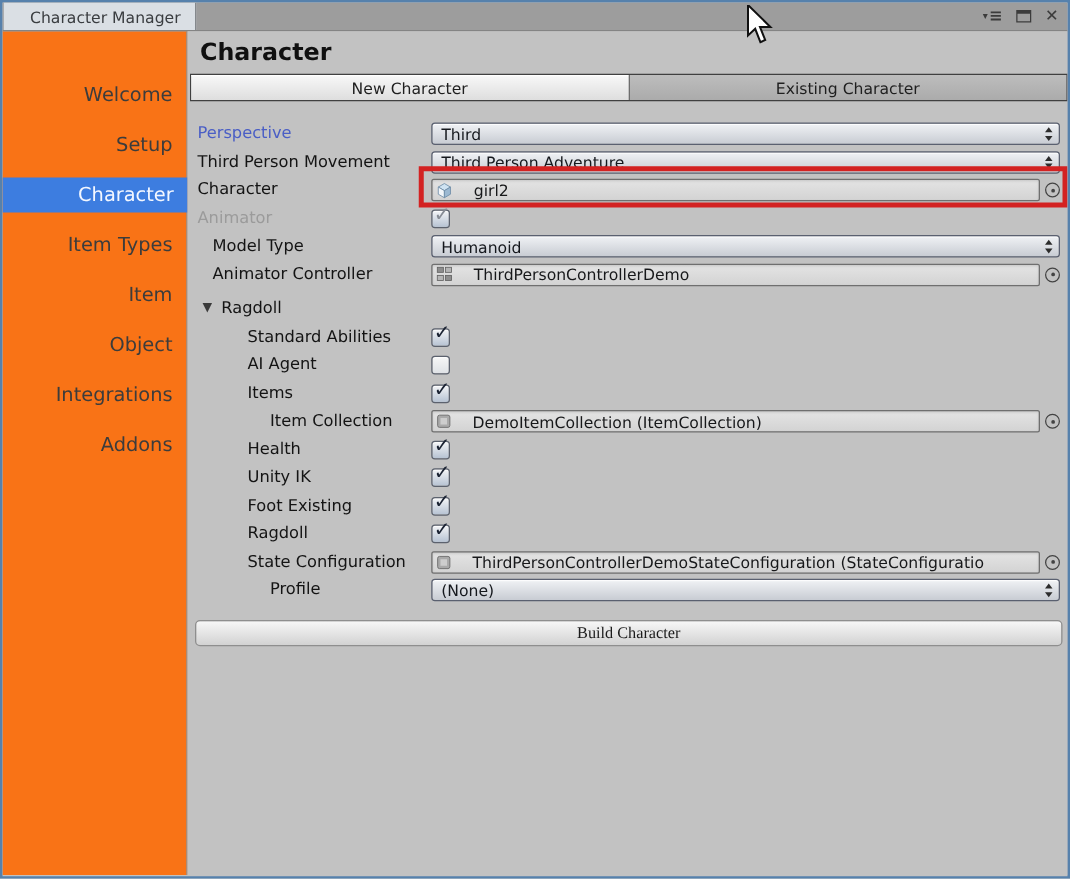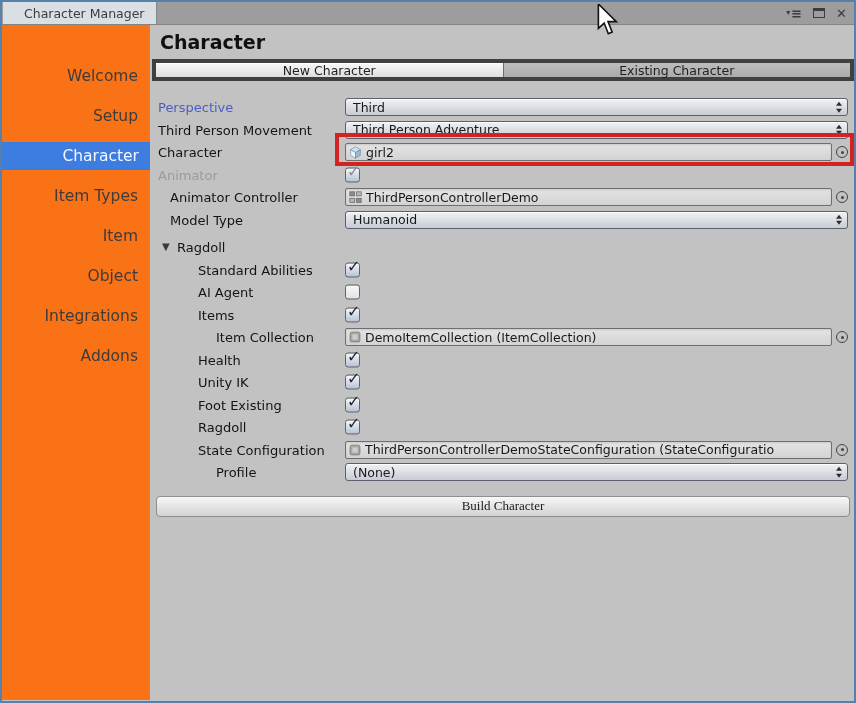--- a/index.html
+++ b/index.html
@@ -22,21 +22,21 @@
   
   .wbody{display:flex;height:675px}
   .sidebar{width:148px;background:#f97316;border-right:1px solid #929292;padding-top:37px;flex:none}
   .side-item{height:28px;line-height:28px;text-align:right;padding-right:11px;margin-bottom:12px;
              font-size:15.5px;color:#3c3c3c;cursor:default;white-space:nowrap}
   .side-item.selected{background:#3d7de0;color:#f3f7ff;margin-right:-1px}
 
   .content{flex:1;position:relative;background:#c2c2c2}
   .page-title{margin:5px 0 0 10px;height:24px;line-height:24px;font-size:19px;font-weight:bold;color:#101010}
 
-  .tabs{display:flex;height:22px;margin:5px 0 0 2px;border:4px solid #404040}
+  .tabs{display:flex;height:22px;margin:5px 0 0 2px;border:1px solid #404040}
   .tab{flex:1;display:flex;align-items:center;justify-content:center;font-size:12.5px;color:#1f1f1f;cursor:default}
   .tab.active{background:linear-gradient(#f8f8f8,#dedede);box-shadow:inset 0 1px 0 rgba(255,255,255,.9);border-right:1px solid #6d6d6d}
   .tab.inactive{background:linear-gradient(#bdbdbd,#ababab)}
 
   
   .form{margin-top:15px}
   .row{position:relative;height:22.5px}
   .row.advanced{margin-top:5px}
   .lbl{position:absolute;top:50%;transform:translateY(-50%);font-size:13px;color:#141414;white-space:nowrap}
   .i0{left:8px}.i1{left:20px}.i2{left:48px}.i3{left:66px}
@@ -48,21 +48,21 @@
             border:1px solid #5a6070;border-radius:3px;box-shadow:inset 0 1px 0 rgba(255,255,255,.8);
             display:flex;align-items:center;padding:0 18px 0 7px;font-size:12.5px;color:#15181d;cursor:default}
   .dd-text{white-space:nowrap;overflow:hidden}
   .stepper{position:absolute;right:5px;top:50%;transform:translateY(-50%)}
   .stepper i{display:block;width:0;height:0;border-left:3.5px solid transparent;border-right:3.5px solid transparent}
   .stepper .up{border-bottom:4px solid #2c2c2c;margin-bottom:2.5px}
   .stepper .down{border-top:4px solid #2c2c2c}
 
   .objfield{position:relative;flex:1;height:18px;background:linear-gradient(#e4e4e4,#d3d3d3);
             border:1px solid #6f6f6f;border-radius:2px;box-shadow:inset 0 1px 2px rgba(0,0,0,.12);
-            display:flex;align-items:center;gap:4px;padding:0 16px 0 3px;font-size:12.5px;color:#17181a;
+            display:flex;align-items:center;gap:17px;padding:0 16px 0 3px;font-size:12.5px;color:#17181a;
             overflow:hidden;white-space:nowrap;cursor:default}
   .fld-icon{flex:none;display:flex;align-items:center}
   .obj-picker{width:12px;height:12px;border:1.5px solid #434343;border-radius:50%;margin-left:4px;position:relative;flex:none;cursor:default}
   .obj-picker::after{content:"";position:absolute;left:50%;top:50%;width:3px;height:3px;margin:-1.5px 0 0 -1.5px;background:#434343;border-radius:50%}
 
   .checkbox{position:relative;width:15px;height:15px;border:1px solid #5c626e;border-radius:3px;
             background:linear-gradient(#f4f5f7,#b7c3d3);box-shadow:inset 0 1px 0 rgba(255,255,255,.7);cursor:default}
   .checkbox.off{background:linear-gradient(#f7f7f7,#dfe2e6)}
   .check{position:absolute;left:1px;top:-5px;font-size:16px;font-weight:bold;color:#1a2232;line-height:1}
   .row.disabled .check{color:#878c95}
@@ -167,50 +167,50 @@
         <div class="row disabled">
           <span class="lbl i0">Animator</span>
           <div class="ctrl">
             <span class="checkbox">
               <span class="check">✓</span>
             </span>
           </div>
         </div>
 
         <div class="row">
+          <span class="lbl i1">Model Type</span>
+          <div class="ctrl">
+            <div class="dropdown">
+              <span class="dd-text">Humanoid</span>
+              <span class="stepper">
+                  <i class="up"></i>
+                  <i class="down"></i>
+                </span>
+            </div>
+          </div>
+        </div>
+
+        <div class="row">
           <span class="lbl i1">Animator Controller</span>
           <div class="ctrl">
             <div class="objfield">
               <span class="fld-icon">
                 <svg width="13" height="13" viewBox="0 0 16 16">
                   <rect x="1" y="1" width="6" height="5" fill="#8d8d8d" stroke="#5f5f5f" stroke-width="0.8"></rect>
                   <rect x="9" y="1" width="6" height="5" fill="#b5b5b5" stroke="#5f5f5f" stroke-width="0.8"></rect>
                   <rect x="1" y="9" width="6" height="5" fill="#b5b5b5" stroke="#5f5f5f" stroke-width="0.8"></rect>
                   <rect x="9" y="9" width="6" height="5" fill="#8d8d8d" stroke="#5f5f5f" stroke-width="0.8"></rect>
                 </svg>
               </span>
               <span>ThirdPersonControllerDemo</span>
             </div>
             <span class="obj-picker"></span>
           </div>
         </div>
 
-        <div class="row">
-          <span class="lbl i1">Model Type</span>
-          <div class="ctrl">
-            <div class="dropdown">
-              <span class="dd-text">Humanoid</span>
-              <span class="stepper">
-                  <i class="up"></i>
-                  <i class="down"></i>
-                </span>
-            </div>
-          </div>
-        </div>
-
         <div class="row advanced">
           <span class="foldout-tri">▼</span>
           <span class="lbl foldout-lbl">Ragdoll</span>
         </div>
 
         <div class="row">
           <span class="lbl i2">Standard Abilities</span>
           <div class="ctrl">
             <span class="checkbox">
               <span class="check">✓</span>

